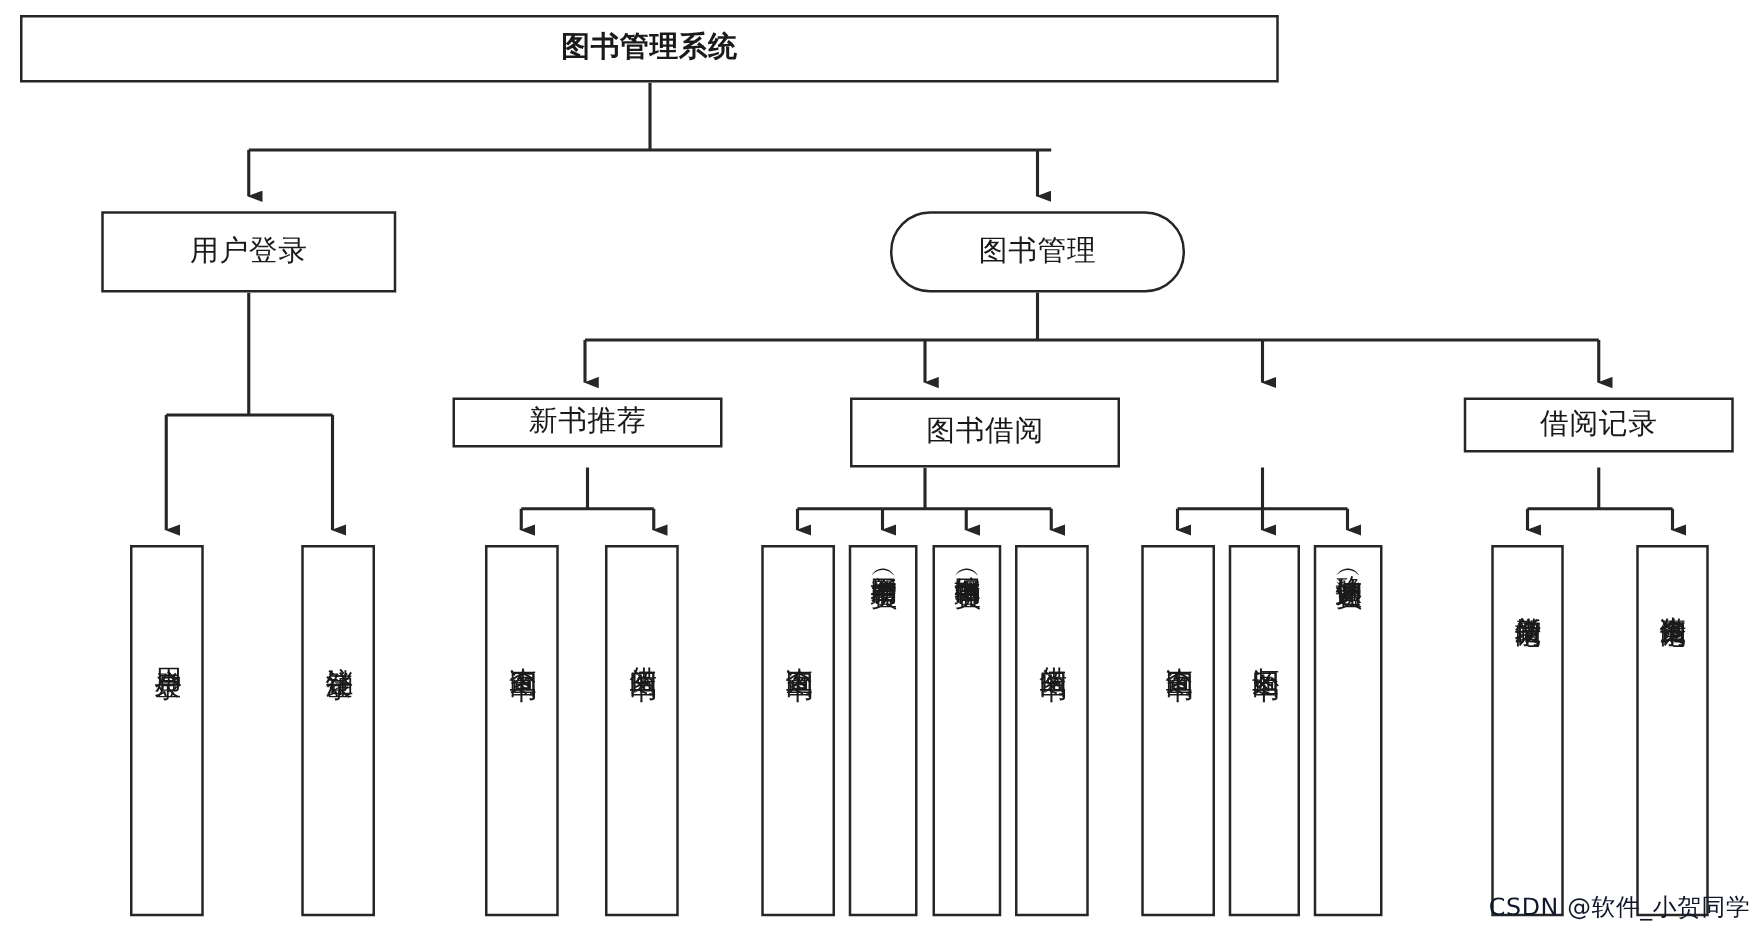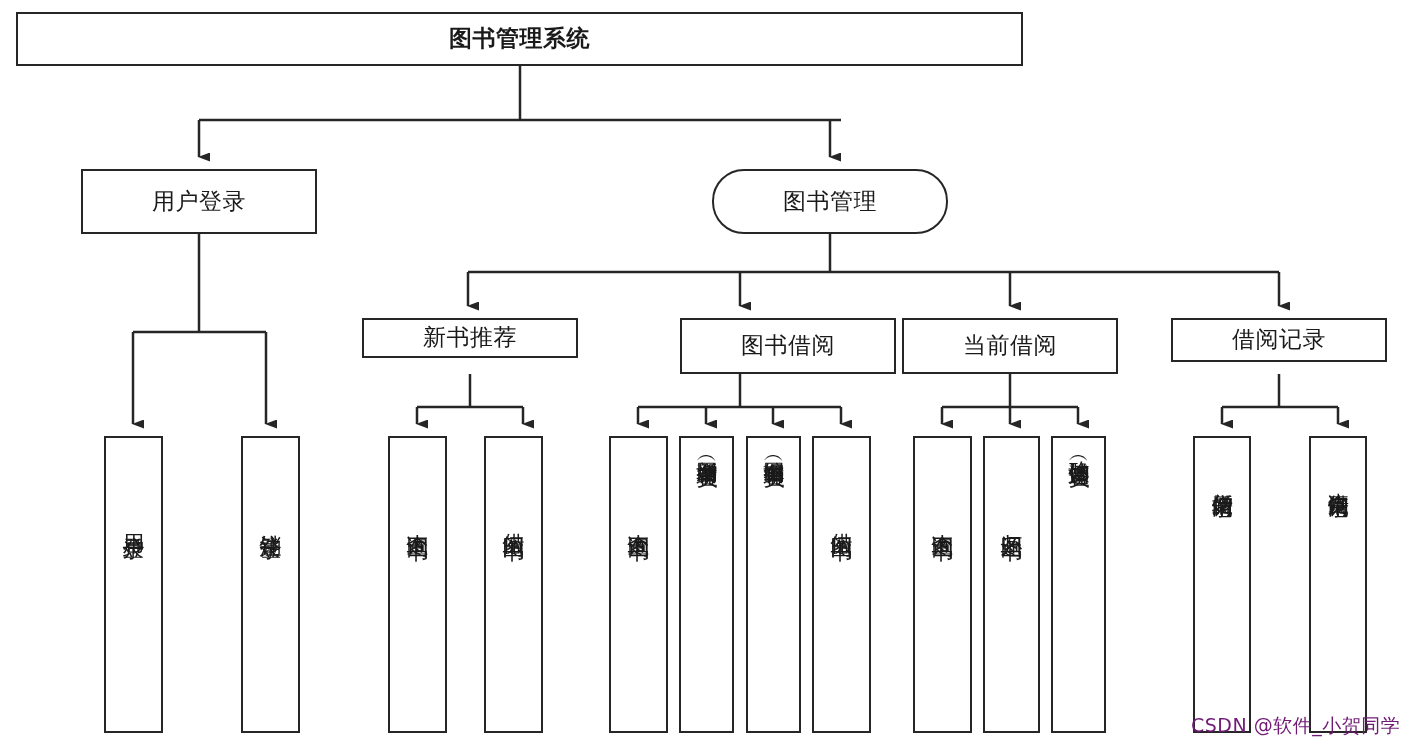--- a/index.html
+++ b/index.html
@@ -62,21 +62,21 @@
     letter-spacing: 2px;
     line-height: 1;
     white-space: nowrap;
   }
   .node.v.tall .label {
     font-size: 21px;
     letter-spacing: 1px;
   }
   .watermark {
     position: absolute;
-    color: #701a75;
+    color: #0f172a;
     font-size: 19px;
     white-space: nowrap;
     letter-spacing: 0.5px;
     font-family: "DejaVu Sans", "Liberation Sans", sans-serif;
   }
 </style>
 </head>
 <body>
 
 <div id="canvas">
@@ -141,23 +141,20 @@
   <div class="node h" style="left:712px; top:169px; width:236px; height:65px;border-radius:32px;">
     <span class="label">图书管理</span>
   </div>
 
   <div class="node h" style="left:362px; top:318px; width:216px; height:40px;">
     <span class="label">新书推荐</span>
   </div>
   <div class="node h" style="left:632px; top:318px; width:216px; height:56px;margin-left:48px;">
     <span class="label">图书借阅</span>
   </div>
-  <div class="node h" style="left:902px; top:318px; width:216px; height:56px;">
-    <span class="label">当前借阅</span>
-  </div>
   <div class="node h" style="left:1171px; top:318px; width:216px; height:44px;">
     <span class="label">借阅记录</span>
   </div>
 
   <div class="node v" style="left:104px; top:436px; width:59px; height:297px; padding-top:78px;">
     <span class="label">用户登录</span>
   </div>
   <div class="node v" style="left:241px; top:436px; width:59px; height:297px; padding-top:78px;">
     <span class="label">注销登录</span>
   </div>

